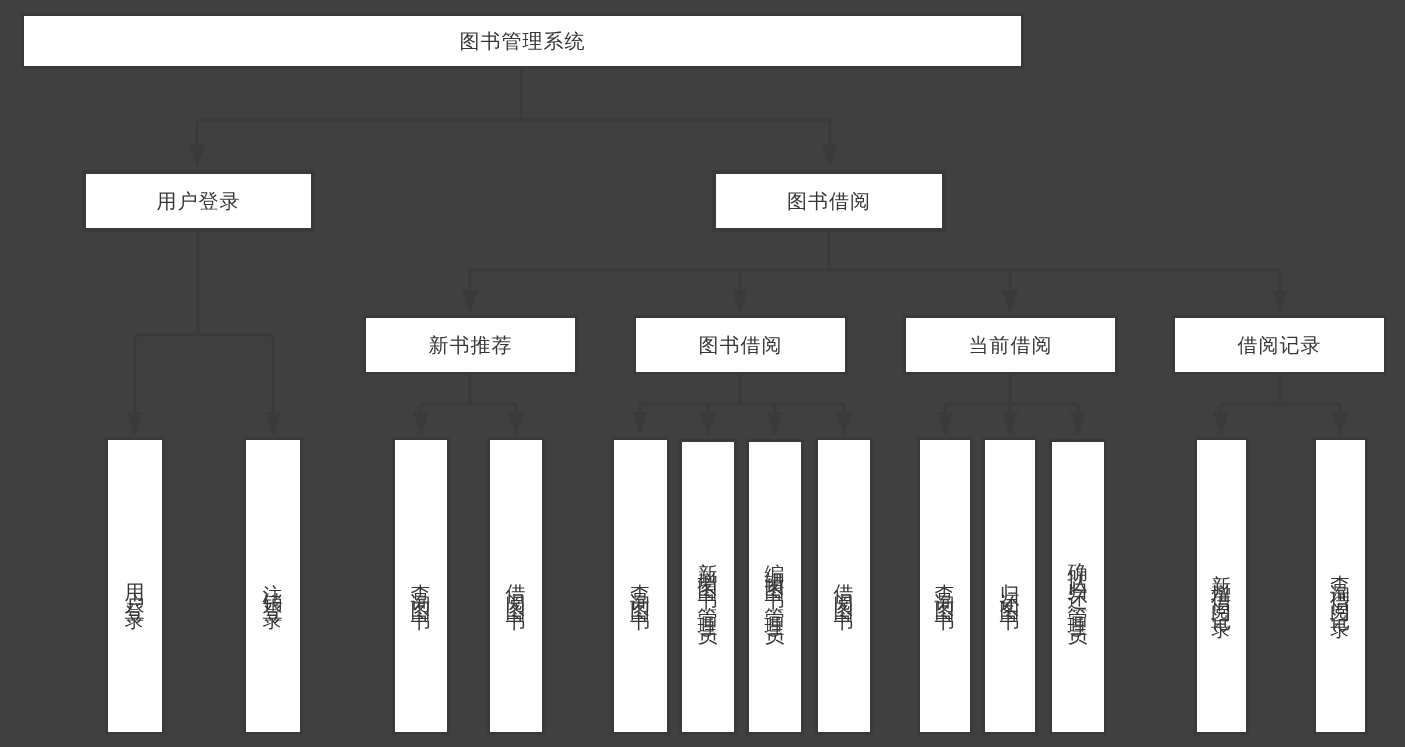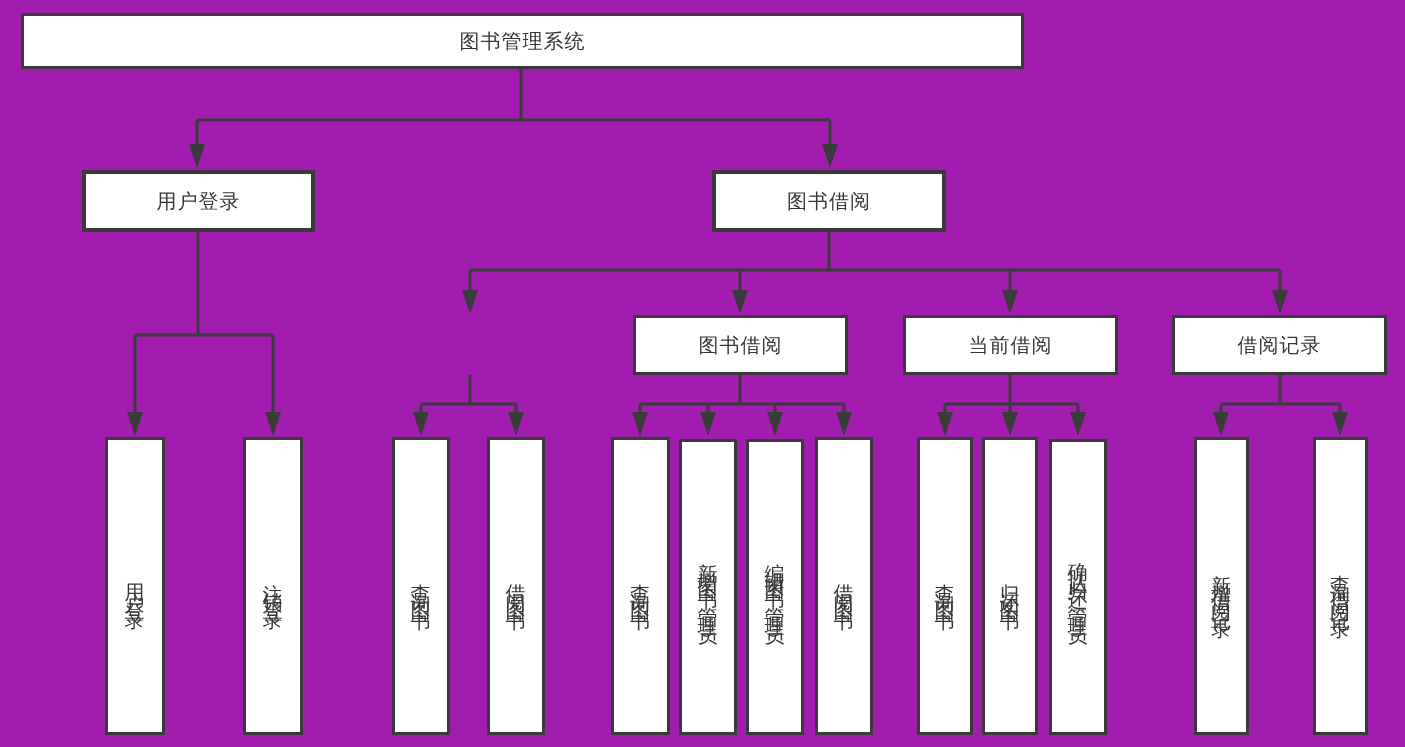--- a/index.html
+++ b/index.html
@@ -4,21 +4,21 @@
 <style>
   html, body {
     margin: 0;
     padding: 0;
     background: #ffffff;
   }
   .canvas {
     position: relative;
     width: 1405px;
     height: 747px;
-    background: #a21caf;
+    background: #404040;
     overflow: hidden;
     font-family: "Liberation Sans", sans-serif;
     color: #363636;
   }
   .connectors {
     position: absolute;
     left: 0;
     top: 0;
     z-index: 1;
     pointer-events: none;
@@ -104,20 +104,23 @@
     <span>图书管理系统</span>
   </div>
 
   <div class="box lvl2" style="left:82px; top:170px; width:233px; height:62px;">
     <span>用户登录</span>
   </div>
   <div class="box lvl2" style="left:712px; top:170px; width:234px; height:62px;">
     <span>图书借阅</span>
   </div>
 
+  <div class="box" style="left:363px; top:315px; width:215px; height:60px;">
+    <span>新书推荐</span>
+  </div>
   <div class="box" style="left:633px; top:315px; width:215px; height:60px;justify-content:center;">
     <span>图书借阅</span>
   </div>
   <div class="box" style="left:1172px; top:315px; width:215px; height:60px;">
     <span>借阅记录</span>
   </div>
   <div class="box" style="left:903px; top:315px; width:215px; height:60px;">
     <span>当前借阅</span>
   </div>
 

